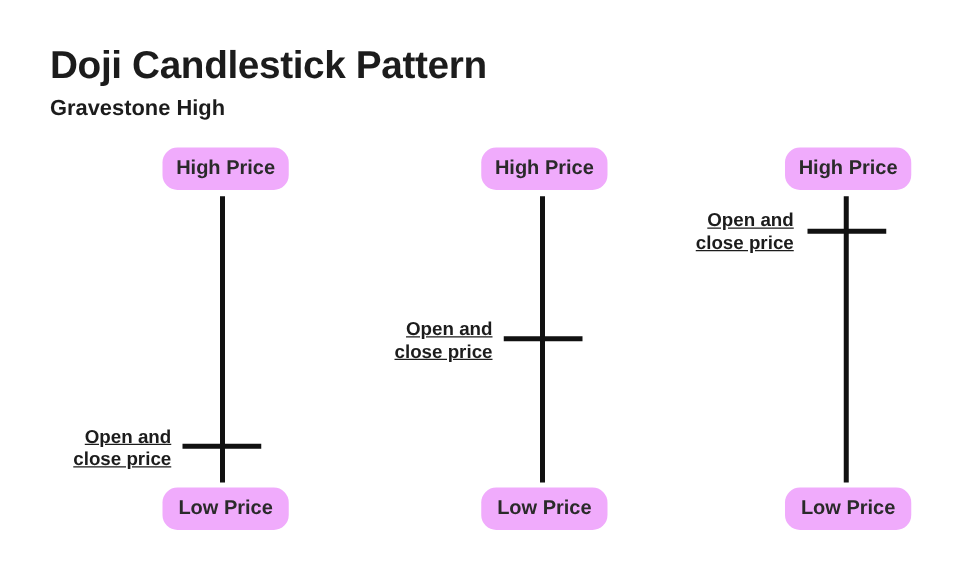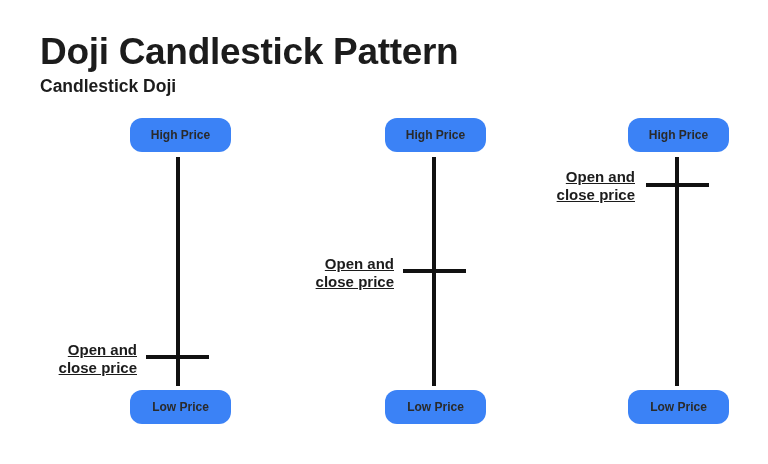--- a/index.html
+++ b/index.html
@@ -1,39 +1,39 @@
 <!DOCTYPE html>
 <html><head>
   <meta charset="utf-8">
   <style>
     html, body { margin: 0; padding: 0; }
     body {
       width: 768px; height: 464px; background: #ffffff; position: relative; overflow: hidden;
       font-family: "Liberation Sans", "DejaVu Sans", sans-serif; color: #1c1c1c;
     }
-    .title { position: absolute; left: 40px; top: 32px; font-size: 37px; font-weight: bold; letter-spacing: -0.3px; margin: 0; line-height: 40px; }
+    .title { position: absolute; left: 40px; top: 32px; font-size: 31px; font-weight: bold; letter-spacing: -0.3px; margin: 0; line-height: 40px; }
     .subtitle { position: absolute; left: 40px; top: 74px; font-size: 17.5px; font-weight: bold; margin: 0; line-height: 24px; }
     .pill {
-      position: absolute; width: 101px; height: 34px; border-radius: 12px; background: #3b82f6;
+      position: absolute; width: 101px; height: 34px; border-radius: 12px; background: #f0abfc;
       display: flex; align-items: center; justify-content: center;
-      font-size: 12px; font-weight: bold; color: #2a2a2a;
+      font-size: 16px; font-weight: bold; color: #2a2a2a;
     }
     .vline { position: absolute; width: 4px; background: #111111; }
     .hline { position: absolute; height: 4px; background: #111111; }
     .label {
       position: absolute; width: 110px; text-align: right; font-size: 15px; font-weight: bold;
       line-height: 18px; color: #1c1c1c;
     }
     .label span { display: block; text-decoration: underline; }
   </style>
 </head>
 <body>
 
 <h1 class="title">Doji Candlestick Pattern</h1>
-<h2 class="subtitle">Candlestick Doji</h2>
+<h2 class="subtitle">Gravestone High</h2>
 
 <div>
   <div class="pill" style="left:130px; top:118px;">High Price</div>
   <div class="vline" style="left:176px; top:157px; height:229px;"></div>
   <div class="hline" style="left:146px; top:355px; width:63px;"></div>
   <div class="label" style="left:27px; top:341px;">
     <span>Open and</span>
     <span>close price</span>
   </div>
   <div class="pill" style="left:130px; top:390px;">Low Price</div>

